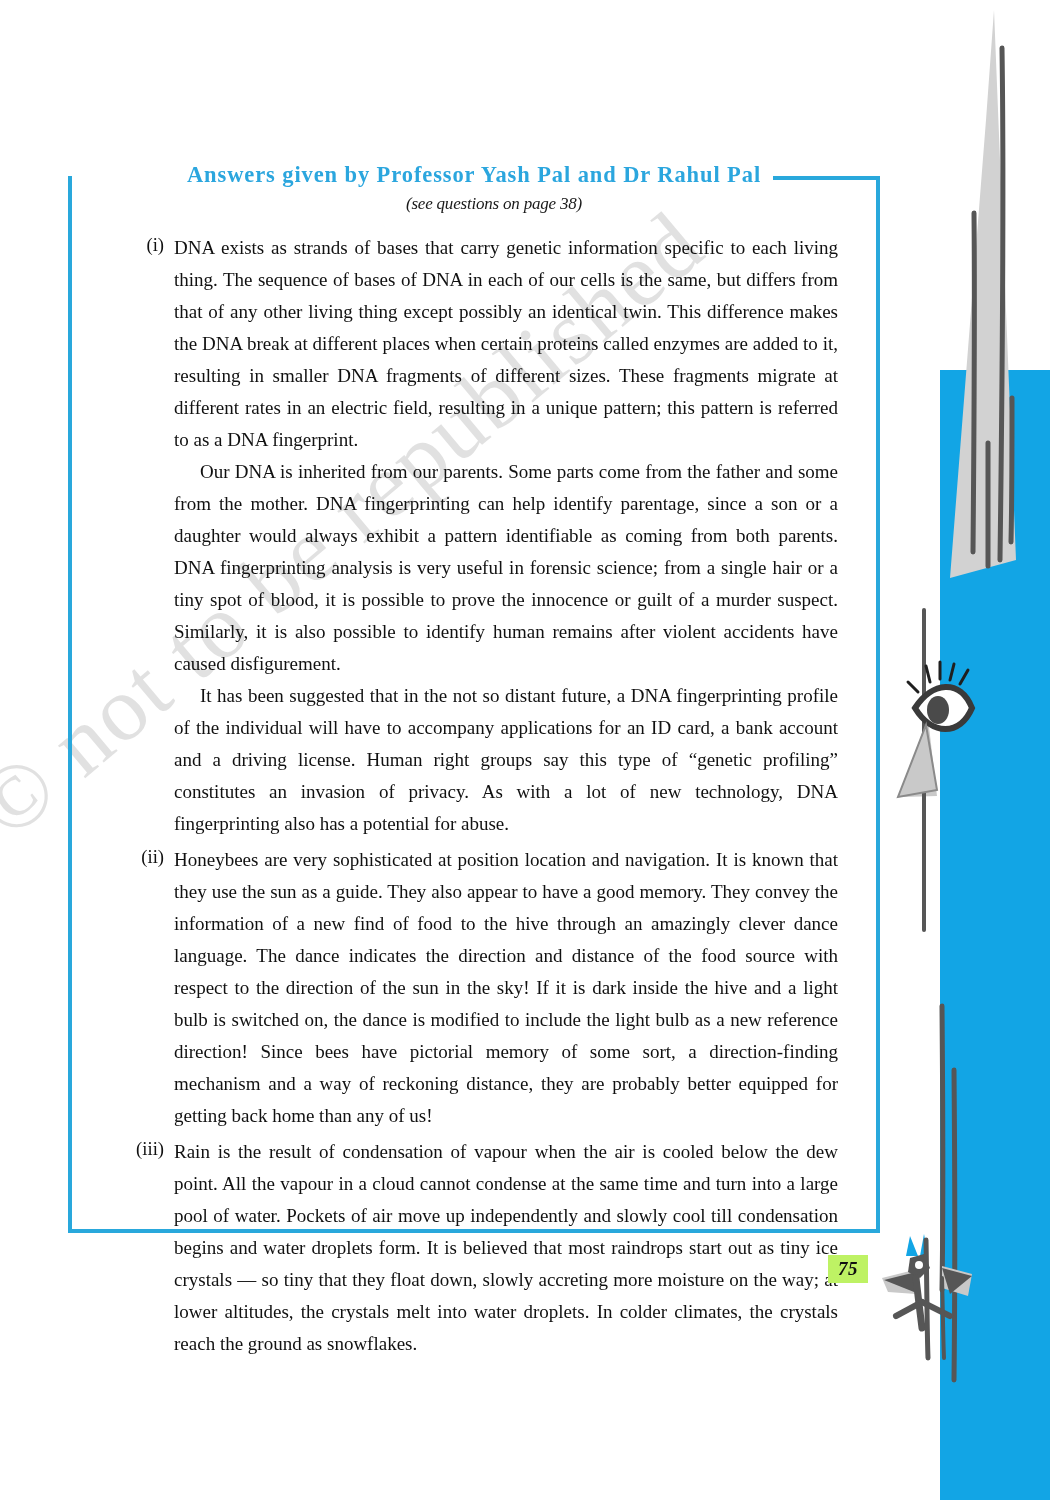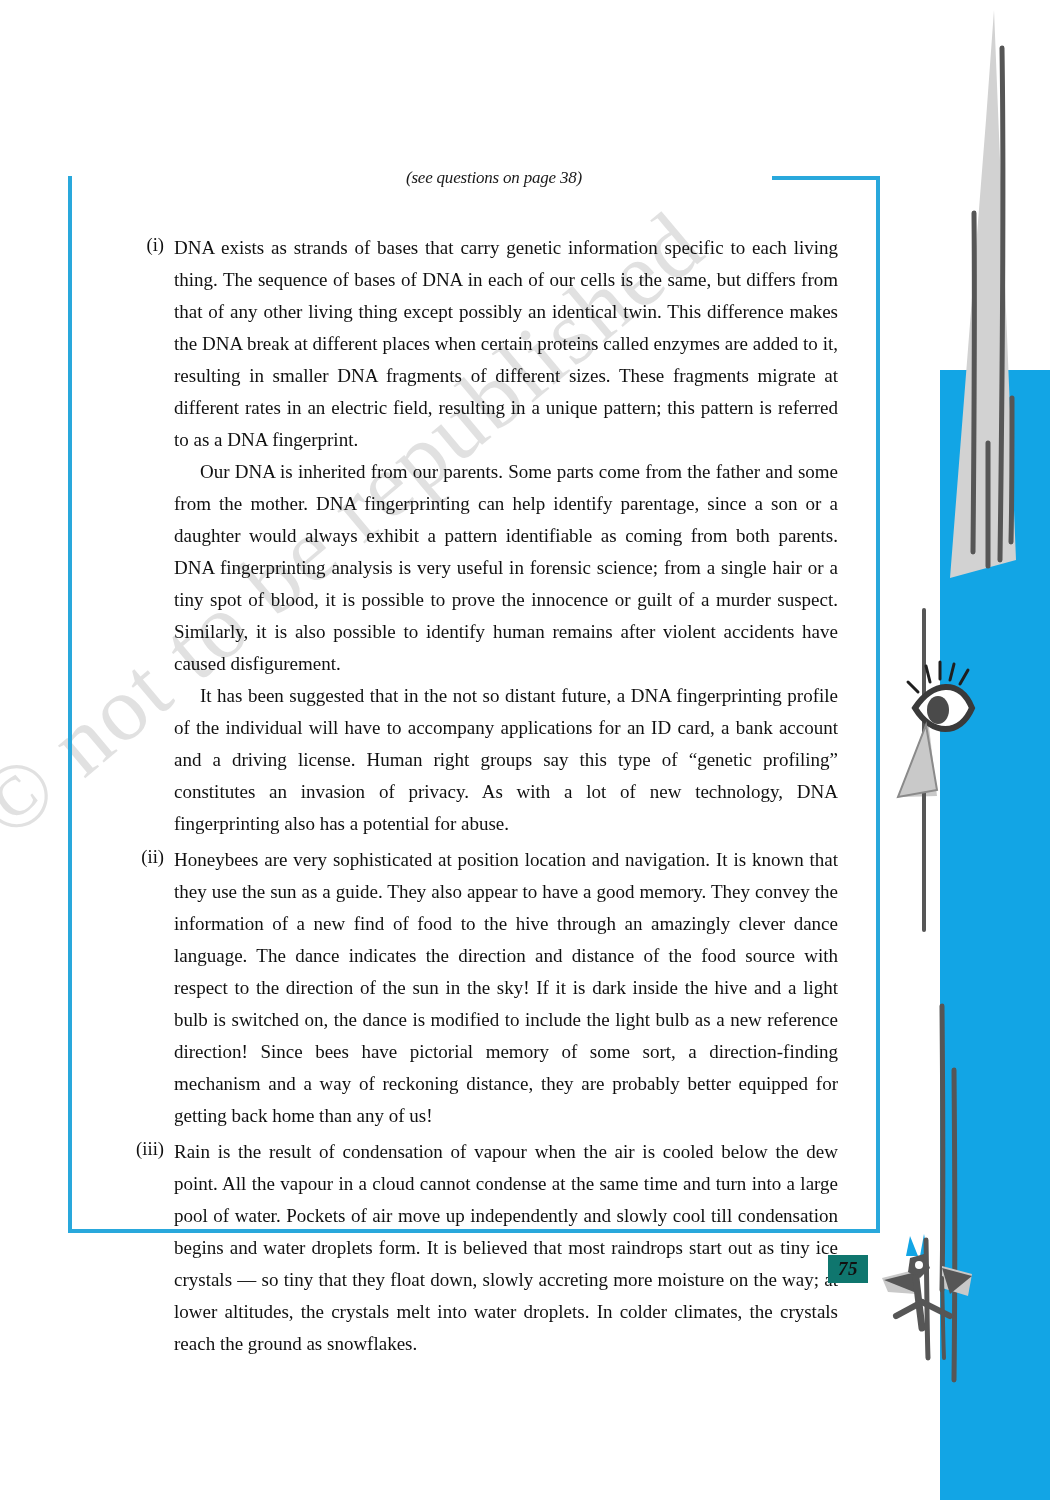--- a/index.html
+++ b/index.html
@@ -138,21 +138,21 @@
     text-indent: 26px;
   }
 
   
   #page-number-box {
     position: absolute;
     left: 828px;
     top: 1255px;
     width: 40px;
     height: 28px;
-    background: #0f766e;
+    background: #bef264;
     z-index: 14;
     display: flex;
     align-items: center;
     justify-content: center;
   }
   #page-number {
     font-family: "Liberation Serif", serif;
     font-weight: bold;
     font-style: italic;
     font-size: 19px;
@@ -220,20 +220,21 @@
 </svg>
 
 <div id="watermark">
   <span>© not to be republished</span>
 </div>
 
 <div id="content-box"></div>
 <div id="title-gap"></div>
 
 <div id="heading-wrap">
+  <div id="heading">Answers given by Professor Yash Pal and Dr Rahul Pal</div>
   <div id="subheading">(see questions on page 38)</div>
 </div>
 
 <div id="body-text">
 
   <div class="item">
     <div class="item-marker">(i)</div>
     <div class="item-body">
       <p class="para">DNA exists as strands of bases that carry genetic information specific to each living thing. The sequence of bases of DNA in each of our cells is the same, but differs from that of any other living thing except possibly an identical twin. This difference makes the DNA break at different places when certain proteins called enzymes are added to it, resulting in smaller DNA fragments of different sizes. These fragments migrate at different rates in an electric field, resulting in a unique pattern; this pattern is referred to as a DNA fingerprint.</p>
       <p class="para indent">Our DNA is inherited from our parents. Some parts come from the father and some from the mother. DNA fingerprinting can help identify parentage, since a son or a daughter would always exhibit a pattern identifiable as coming from both parents. DNA fingerprinting analysis is very useful in forensic science; from a single hair or a tiny spot of blood, it is possible to prove the innocence or guilt of a murder suspect. Similarly, it is also possible to identify human remains after violent accidents have caused disfigurement.</p>

